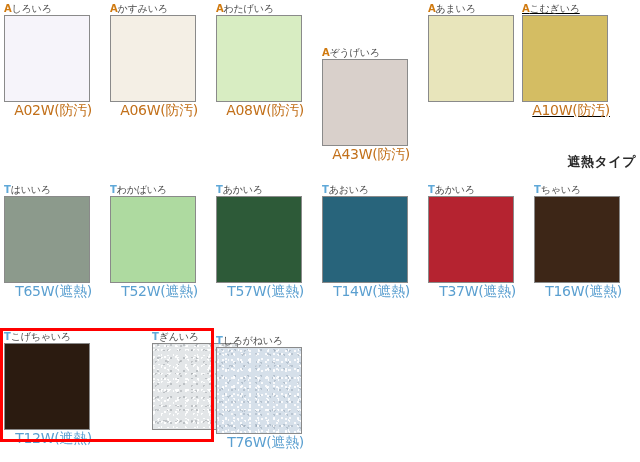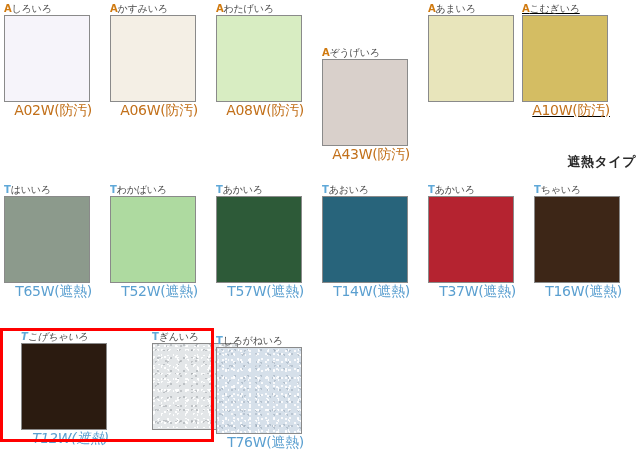--- a/index.html
+++ b/index.html
@@ -203,21 +203,21 @@
         <div class="code">T37W(遮熱)</div>
       </div>
       <div class="cell pal-t" style="left: 534px; top: 0px;">
         <div class="name"><span class="pfx">T</span><span>ちゃいろ</span></div>
         <div class="chip" style="background-color: rgb(61, 38, 23);"></div>
         <div class="code">T16W(遮熱)</div>
       </div>
     </div>
 
   <div class="row" id="row-2" style="top: 330px; height: 120px;">
-      <div class="cell pal-t" style="left: 21px; top: 0px; font-style: italic;">
+      <div class="cell pal-t" style="left: 4px; top: 0px;">
         <div class="name"><span class="pfx">T</span><span>こげちゃいろ</span></div>
         <div class="chip" style="background-color: rgb(43, 27, 16);"></div>
         <div class="code">T12W(遮熱)</div>
       </div>
       <div class="cell pal-t" style="left: 110px; top: 0px; margin-left: 42px;">
         <div class="name"><span class="pfx">T</span><span>ぎんいろ</span></div>
         <div class="chip tex-silver"></div>
       </div>
       <div class="cell pal-t" style="left: 216px; top: 4px;">
         <div class="name"><span class="pfx">T</span><span>しろがねいろ</span></div>

